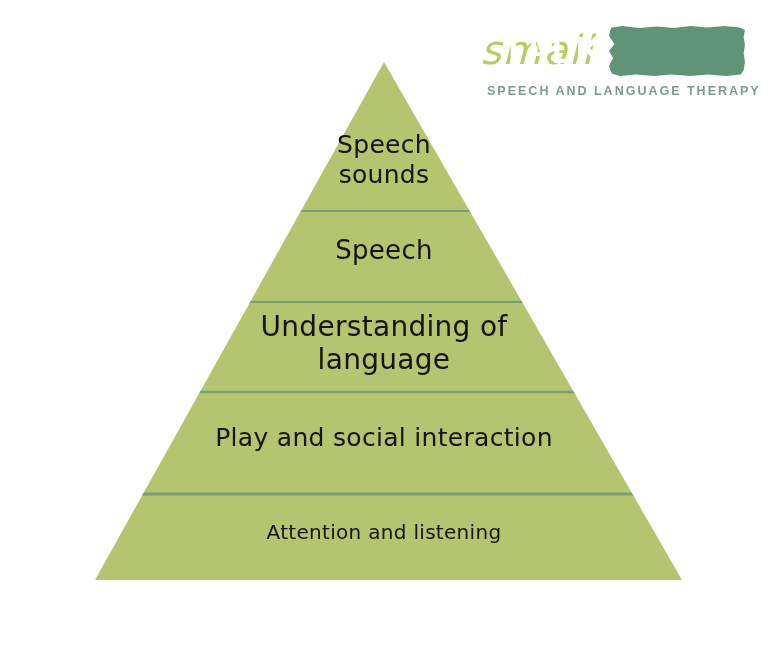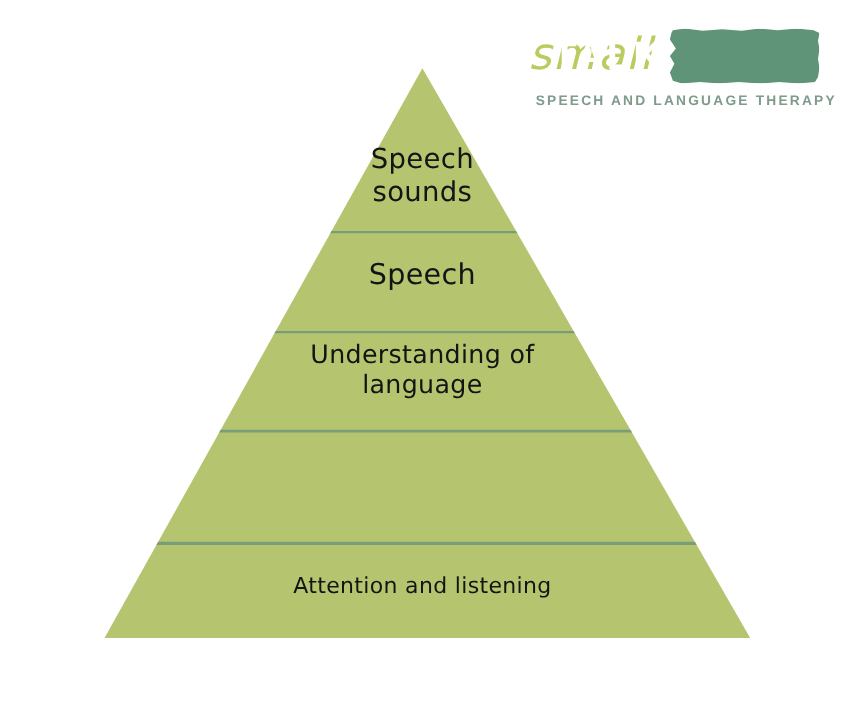--- a/index.html
+++ b/index.html
@@ -110,21 +110,21 @@
     text-align: center;
     font-family: "DejaVu Sans", "Liberation Sans", sans-serif;
     color: #141414;
     font-weight: 400;
     letter-spacing: 0.3px;
     white-space: pre-line;
     line-height: 1.18;
   }
   .t1 { left: 284px; top: 130px;  width: 200px; font-size: 25px; }
   .t2 { left: 259px; top: 235px;  width: 250px; font-size: 26px; }
-  .t3 { left: 234px; top: 310px;  width: 300px; font-size: 23px; }
+  .t3 { left: 234px; top: 310px;  width: 300px; font-size: 28px; }
   .t4 { left: 174px; top: 423px;  width: 420px; font-size: 25px; }
   .t5 { left: 154px; top: 521px;  width: 460px; font-size: 20px; }
 </style>
 </head>
 <body>
 
 <div id="canvas">
 
   <div id="pyramid-wrap">
     <svg id="pyramid-svg" width="768" height="645" viewBox="0 0 768 645">
@@ -140,20 +140,21 @@
         <line id="div2" x1="0" x2="768" y1="392" y2="392" stroke="#7b9c78" stroke-width="2.5"></line>
         <line id="div3" x1="0" x2="768" y1="494" y2="494" stroke="#7b9c78" stroke-width="3"></line>
       </g>
     </svg>
 
     <div class="tier-label t1">Speech
 sounds</div>
     <div class="tier-label t2">Speech</div>
     <div class="tier-label t3">Understanding of
 language</div>
+    <div class="tier-label t4">Play and social interaction</div>
     <div class="tier-label t5">Attention and listening</div>
   </div>
 
   <div class="logo">
     <div class="logo-row">
       <div class="logo-small" style="color: rgb(184, 204, 95);">small</div>
       <div class="logo-talk-box" style="background: rgb(95, 148, 120);"></div>
       <div class="logo-talk-text" style="color: rgb(255, 255, 255);">TALK</div>
     </div>
     <div class="logo-tagline" style="color: rgb(126, 155, 140);">SPEECH AND LANGUAGE THERAPY</div>

